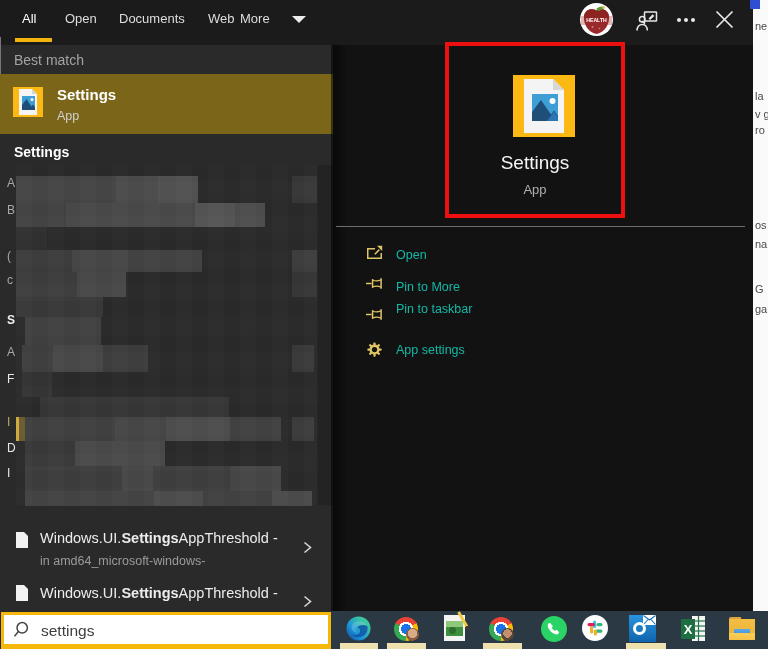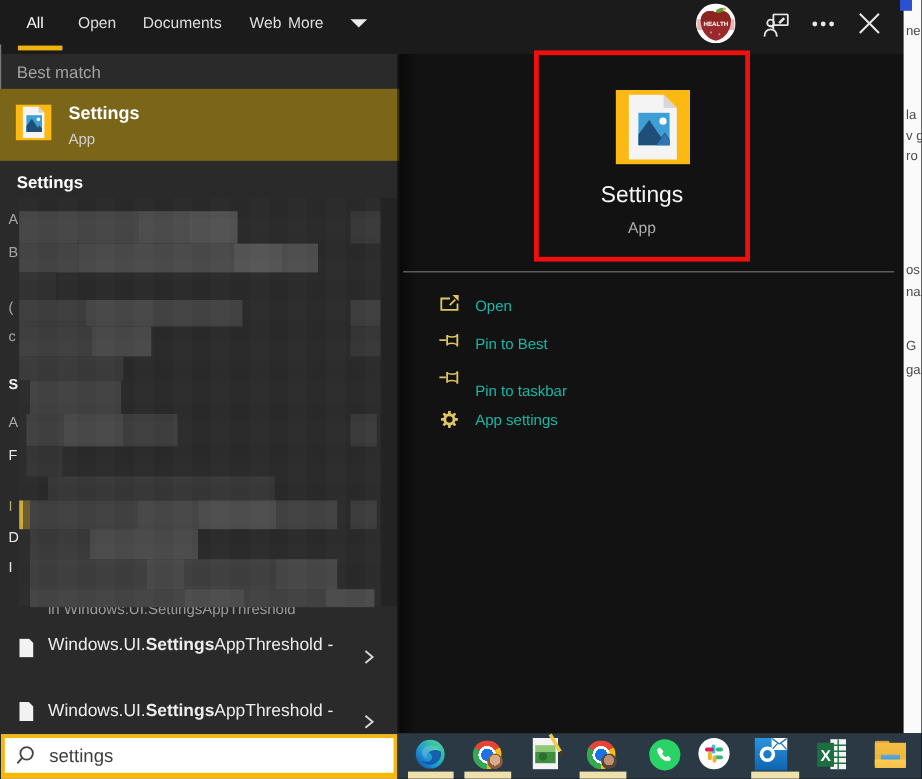--- a/index.html
+++ b/index.html
@@ -123,24 +123,24 @@
 <div class="abs mrow" style="left:40px;top:397px;width:189px;height:20px;background:#373737"></div>
 <div class="abs mrow" style="left:16px;top:417px;width:9px;height:24px;background:linear-gradient(90deg,#cfa93c 0 3px,#6b5c2e 3px)"></div>
 <div class="abs mrow" style="left:25px;top:417px;width:256px;height:24px;background:linear-gradient(90deg,#404040 0 35%,#464646 0 55%,#4d4d4d 0 80%,#414141 0 100%)"></div>
 <div class="abs mrow" style="left:292px;top:417px;width:22px;height:24px;background:#3c3c3c"></div>
 <div class="abs mrow" style="left:25px;top:441px;width:140px;height:25px;background:linear-gradient(90deg,#3a3a3a 0 36%,#4a4a4a 0 100%)"></div>
 <div class="abs mrow" style="left:25px;top:466px;width:256px;height:25px;background:linear-gradient(90deg,#3e3e3e 0 38%,#484848 0 50%,#3f3f3f 0 80%,#474747 0 100%)"></div>
 <div class="abs mrow" style="left:25px;top:491px;width:287px;height:15px;z-index:3;background:linear-gradient(90deg,#434343 0 45%,#4c4c4c 0 62%,#414141 0 86%,#4a4a4a 0 100%)"></div>
 <div class="abs mrow" style="left:317px;top:165px;width:24px;height:340px;background:#232323"></div>
 <div class="abs" style="left:16px;top:165px;width:302px;height:340px;z-index:4;background:repeating-linear-gradient(90deg,rgba(255,255,255,.011) 0 16px,rgba(0,0,0,.014) 16px 32px),repeating-linear-gradient(0deg,rgba(255,255,255,.009) 0 17px,rgba(0,0,0,.013) 17px 34px)"></div>
 
-<div class="abs" id="greyline1">in Windows.UI.SettingsAppThreshold</div>
 
 <div class="abs ficon" style="left:16px;top:532px"></div>
 <div class="abs ititle" style="left:40px;top:530px">Windows.UI.<b>Settings</b>AppThreshold -</div>
+<div class="abs isub" style="left:40px;top:554px">in amd64_microsoft-windows-</div>
 <svg class="abs" style="left:302px;top:541px" width="11" height="13" viewBox="0 0 11 13" fill="none" stroke="#d6d6d6" stroke-width="1.6">
       <path d="M2.5 1.5 L8.5 6.5 L2.5 11.5"></path>
     </svg>
 
 <div class="abs ficon" style="left:16px;top:585px"></div>
 <div class="abs ititle" style="left:40px;top:585px">Windows.UI.<b>Settings</b>AppThreshold -</div>
 <svg class="abs" style="left:302px;top:595px" width="11" height="13" viewBox="0 0 11 13" fill="none" stroke="#d6d6d6" stroke-width="1.6">
       <path d="M2.5 1.5 L8.5 6.5 L2.5 11.5"></path>
     </svg>
 
@@ -176,30 +176,30 @@
 </svg>
 <div class="abs menutext" style="left:396px;top:248px">Open</div>
 
 <svg class="abs" style="left:366px;top:277px" width="18" height="13" viewBox="0 0 18 13" fill="none" stroke="#e0c565" stroke-width="1.5">
 <path d="M0 6.5 H5.6"></path>
 <path d="M6.6 2.1 V10.9"></path>
 <path d="M15.1 1.3 V11.7"></path>
 <path d="M6.6 3 C9.5 4.3 12.3 4.2 15.1 2.7" stroke-width="1.2"></path>
 <path d="M6.6 10 C9.5 8.7 12.3 8.8 15.1 10.3" stroke-width="1.2"></path>
 </svg>
-<div class="abs menutext" style="left:396px;top:280px">Pin to Best</div>
+<div class="abs menutext" style="left:396px;top:280px">Pin to More</div>
 
 <svg class="abs" style="left:366px;top:308px" width="18" height="13" viewBox="0 0 18 13" fill="none" stroke="#e0c565" stroke-width="1.5">
 <path d="M0 6.5 H5.6"></path>
 <path d="M6.6 2.1 V10.9"></path>
 <path d="M15.1 1.3 V11.7"></path>
 <path d="M6.6 3 C9.5 4.3 12.3 4.2 15.1 2.7" stroke-width="1.2"></path>
 <path d="M6.6 10 C9.5 8.7 12.3 8.8 15.1 10.3" stroke-width="1.2"></path>
 </svg>
-<div class="abs menutext" style="left:396px;top:319px">Pin to taskbar</div>
+<div class="abs menutext" style="left:396px;top:302px">Pin to taskbar</div>
 
 <svg class="abs" style="left:367px;top:342px" width="15" height="15" viewBox="0 0 16 16" fill="#e0c565">
 <g transform="translate(8,8)">
 <g>
           <rect x="-1.2" y="-7.6" width="2.4" height="15.2" rx="0.7"></rect>
 <rect x="-1.2" y="-7.6" width="2.4" height="15.2" rx="0.7" transform="rotate(45)"></rect>
 <rect x="-1.2" y="-7.6" width="2.4" height="15.2" rx="0.7" transform="rotate(90)"></rect>
 <rect x="-1.2" y="-7.6" width="2.4" height="15.2" rx="0.7" transform="rotate(135)"></rect>
         </g>
 <circle r="5.4" fill="#e0c565"></circle>

